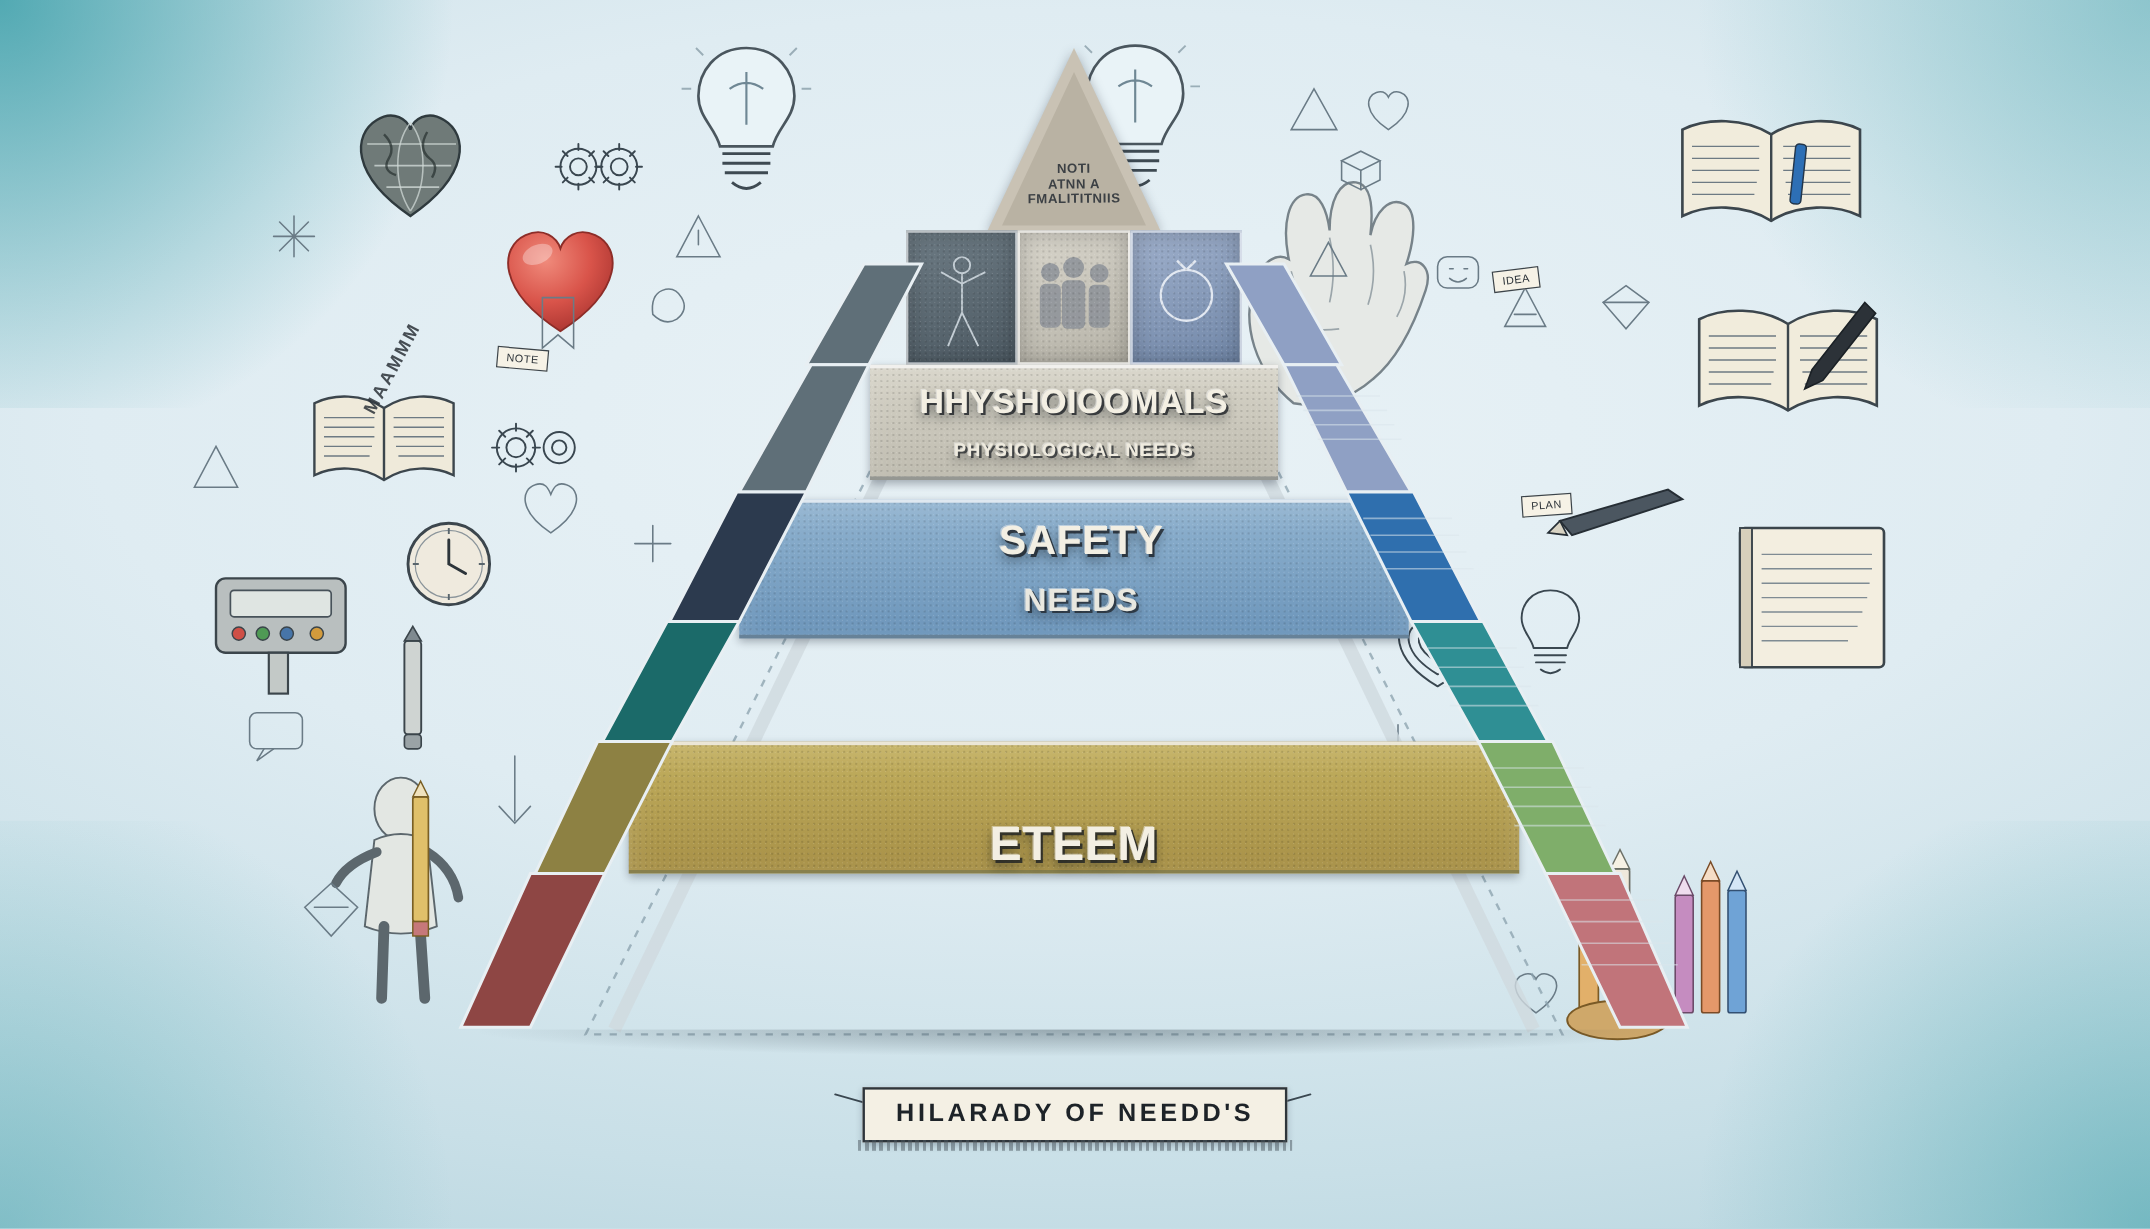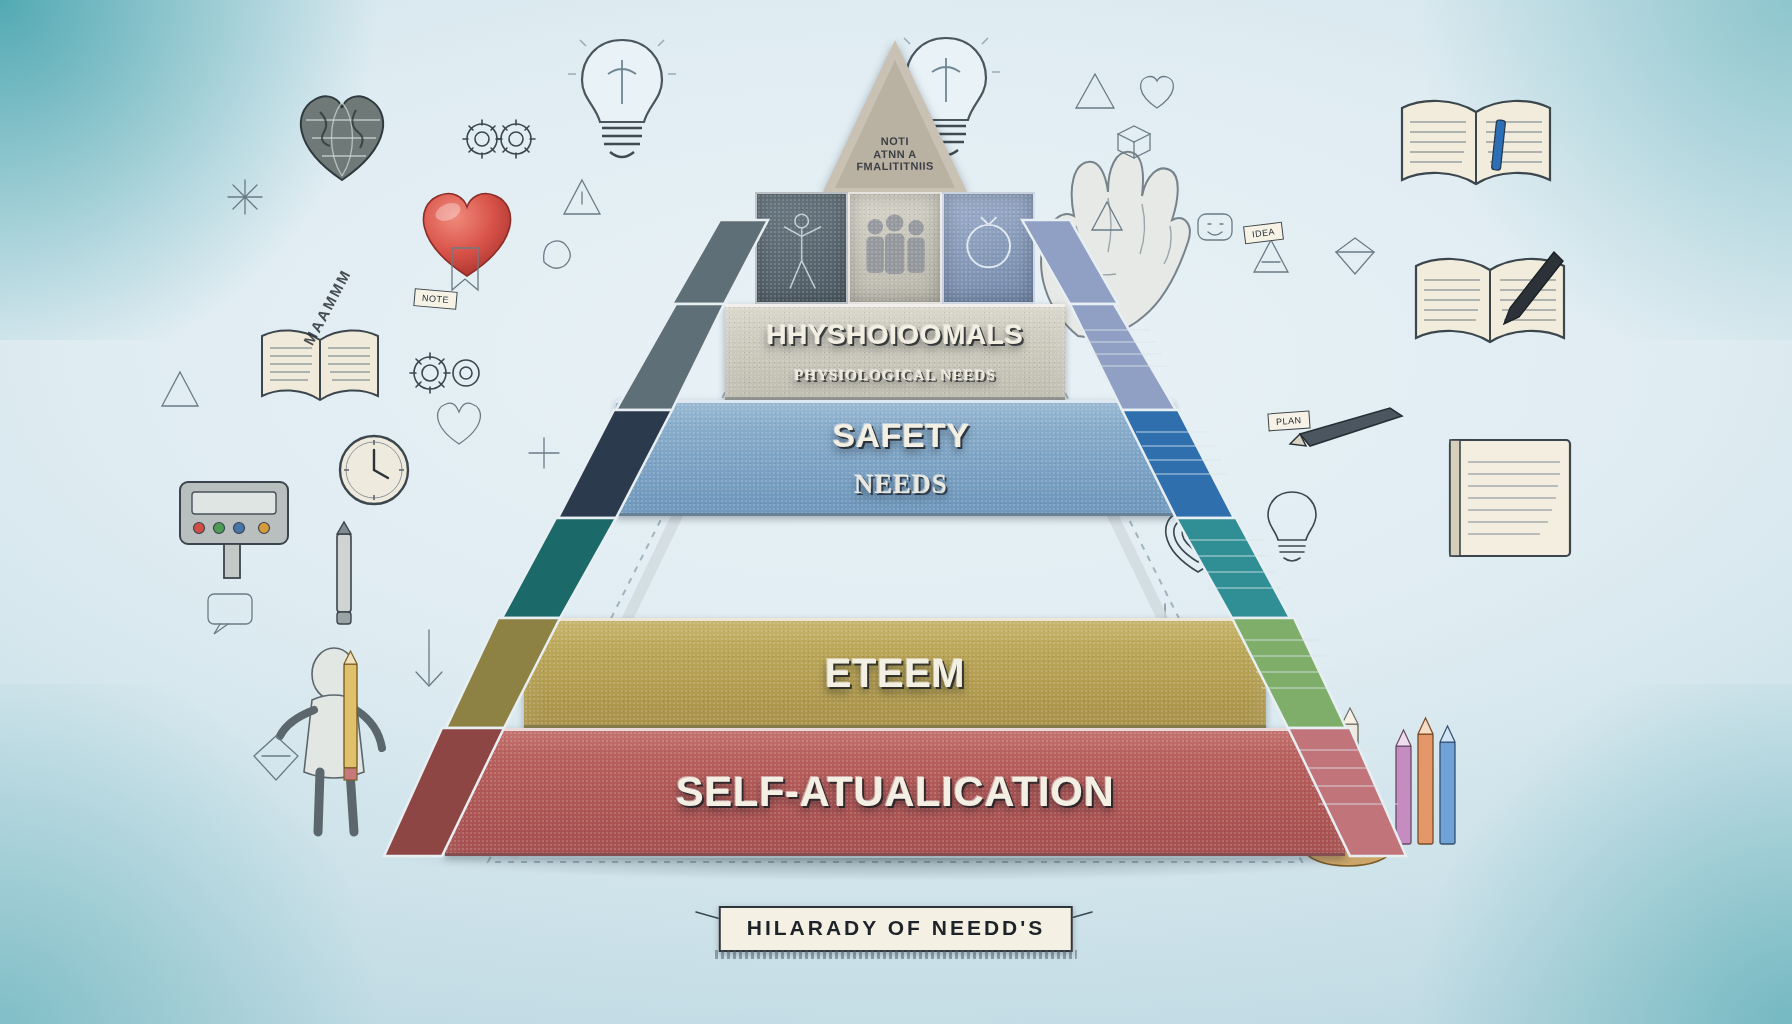--- a/index.html
+++ b/index.html
@@ -44,21 +44,21 @@
   .tier-label{
     position:relative;z-index:4;text-align:center;line-height:1.02;
     font-weight:bold;letter-spacing:.5px;
     color:#f3efe3;
     text-shadow:
       2px 2px 0 rgba(25,30,35,.78),
       -1px -1px 0 rgba(255,255,255,.45),
       0 5px 9px rgba(10,15,20,.5);
     font-family:"Liberation Sans",sans-serif;
   }
-  .tier-sub{display:block;font-size:.54em;letter-spacing:1px;opacity:.92;margin-top:19px;font-family:Liberation Serif, serif;}
+  .tier-sub{display:block;font-size:.54em;letter-spacing:1px;opacity:.92;margin-top:19px;}
 
   
   #apex{
     position:absolute;left:50%;top:0;transform:translateX(-50%);
     width:0;height:0;border-left:72px solid transparent;border-right:72px solid transparent;
     border-bottom:152px solid #c9c2b4;
     filter:drop-shadow(0 3px 5px rgba(20,30,45,.35));
   }
   #apex-inner{
     position:absolute;left:50%;top:20px;transform:translateX(-50%);
@@ -522,35 +522,32 @@
       </div>
     </div>
 
     <div class="tier grain" id="tier-physiological" style="top:264px;width:340px;height:96px;background:linear-gradient(180deg,#d6d3c7,#bfbcb0);">
       <div class="tier-label" style="font-size:28px;">
         <span>HHYSHOIOOMALS</span>
         <span class="tier-sub">PHYSIOLOGICAL NEEDS</span>
       </div>
     </div>
 
-    <div class="tier grain" id="tier-safety" style="top:360px;width:558px;height:116px;background:linear-gradient(180deg,#8fb2cf,#6d96bb);padding-left:12px;">
+    <div class="tier grain" id="tier-safety" style="top:376px;width:558px;height:116px;background:linear-gradient(180deg,#8fb2cf,#6d96bb);padding-left:12px;">
       <div class="tier-label" style="font-size:34px;">
         <span>SAFETY</span>
         <span class="tier-sub" style="font-size:.78em;">NEEDS</span>
       </div>
     </div>
 
 
-    <div class="tier grain" id="tier-esteem" style="top:578px;width:742px;height:110px;background:linear-gradient(180deg,#c2af5e,#a89148);">
+    <div class="tier grain" id="tier-esteem" style="top:578px;width:742px;height:110px;background:linear-gradient(180deg,#c2af5e,#a89148);align-items:flex-end;">
       <div class="tier-label" style="font-size:40px;">ETEEM</div>
     </div>
 
-    <div class="tier grain" id="tier-self" style="top:688px;width:900px;height:128px;background:linear-gradient(180deg,#bd6461,#a54e4e);">
-      <div class="tier-label" style="font-size:42px;">SELF-ATUALICATION</div>
-    </div>
 
     <svg style="position:absolute;left:0;top:0;pointer-events:none;" width="1030" height="880">
       <g stroke="#e6eef2" stroke-width="2.5">
         <polygon points="340,264 176,716 242,716 373,264" fill="#000" opacity="0"></polygon>
       </g>
       <polygon points="388,180 344,264 292,264 340,180" fill="#5f6f78" stroke="#e8eff3" stroke-width="2.5"></polygon>
       <polygon points="344,264 292,370 236,370 296,264" fill="#5f6f78" stroke="#e8eff3" stroke-width="2.5"></polygon>
       <polygon points="292,370 236,478 178,478 234,370" fill="#2c3a4e" stroke="#e8eff3" stroke-width="2.5"></polygon>
       <polygon points="236,478 180,578 122,578 176,478" fill="#1b6a69" stroke="#e8eff3" stroke-width="2.5"></polygon>
       <polygon points="180,578 124,688 66,688 118,578" fill="#8d8143" stroke="#e8eff3" stroke-width="2.5"></polygon>

